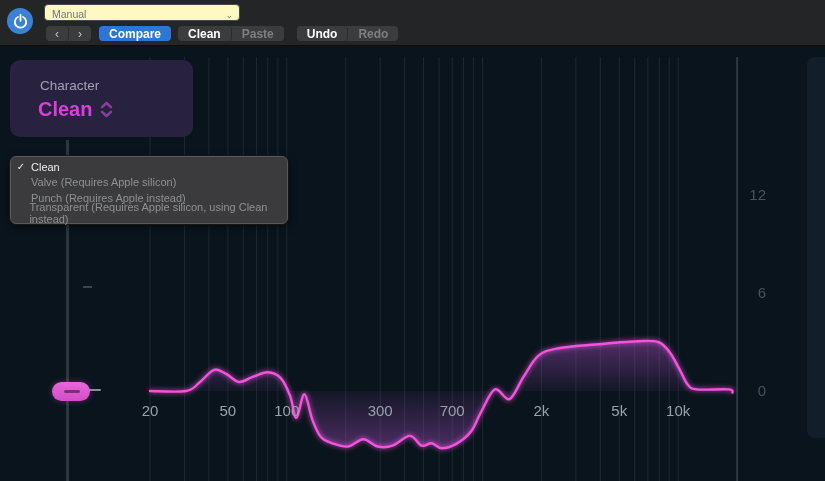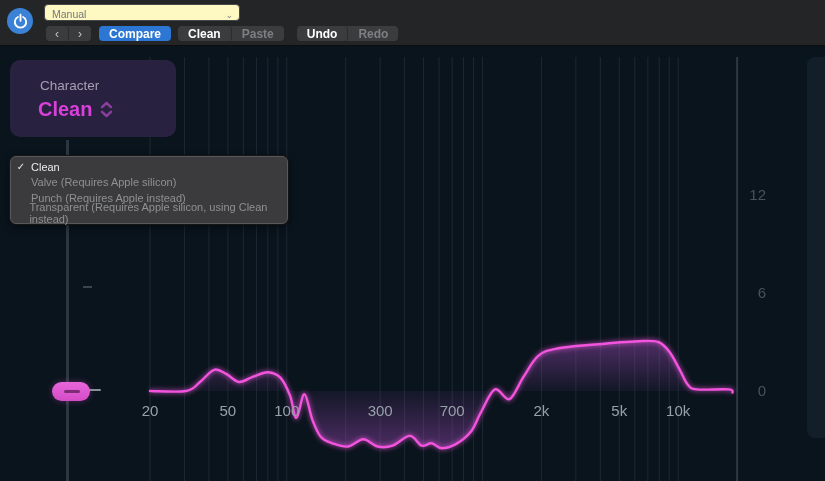--- a/index.html
+++ b/index.html
@@ -26,21 +26,21 @@
   .gap-big{width:13px;}
   
   .right-strip{position:absolute;left:807px;top:57px;width:18px;height:381px;background:#121f2a;border-radius:8px 0 0 8px;z-index:1;}
   .slider-track{position:absolute;left:66px;top:140px;width:3px;height:341px;background:#2b3740;z-index:2;}
   .minus-dash{position:absolute;left:83px;top:286px;width:9px;height:2px;background:#3a4550;z-index:2;}
   #eq-svg{position:absolute;left:0;top:0;z-index:3;}
   .slider-tick{position:absolute;left:88px;top:389px;width:13px;height:2px;background:#8a8f94;border-radius:1px;z-index:4;}
   .slider-pill{position:absolute;left:52px;top:382px;width:38px;height:19px;border-radius:10px;background:linear-gradient(#e866dc,#d44cc6);z-index:5;cursor:pointer;box-shadow:0 0 6px rgba(230,80,215,.35);}
   .slider-pill .grip{position:absolute;left:12px;top:8px;width:16px;height:3px;border-radius:2px;background:#7c2d76;}
   
-  .char-tile{position:absolute;left:10px;top:60px;width:166px;height:77px;border-radius:10px;background:#292140;z-index:6;}
+  .char-tile{position:absolute;left:10px;top:60px;width:183px;height:77px;border-radius:10px;background:#292140;z-index:6;}
   .char-label{position:absolute;left:30px;top:18px;font-size:13.5px;color:#a79fb2;}
   .char-value-row{position:absolute;left:28px;top:38px;display:flex;align-items:center;gap:7px;cursor:pointer;}
   .char-value{font-size:20px;font-weight:bold;color:#d93fd9;}
   
   .char-menu{position:absolute;left:10px;top:156px;width:278px;height:68px;background:#3b3b3d;border:1px solid #58585a;border-radius:6px;box-shadow:0 0 0 1px #151515,0 3px 8px rgba(0,0,0,.5);z-index:7;padding-top:2px;box-sizing:border-box;}
   .menu-item{height:15.5px;display:flex;align-items:center;font-size:11px;cursor:pointer;}
   .menu-check{width:20px;text-align:center;color:#ececec;font-size:10px;}
   .menu-label{color:#8f9092;}
   .menu-item.checked .menu-label{color:#ececec;}
 </style>

